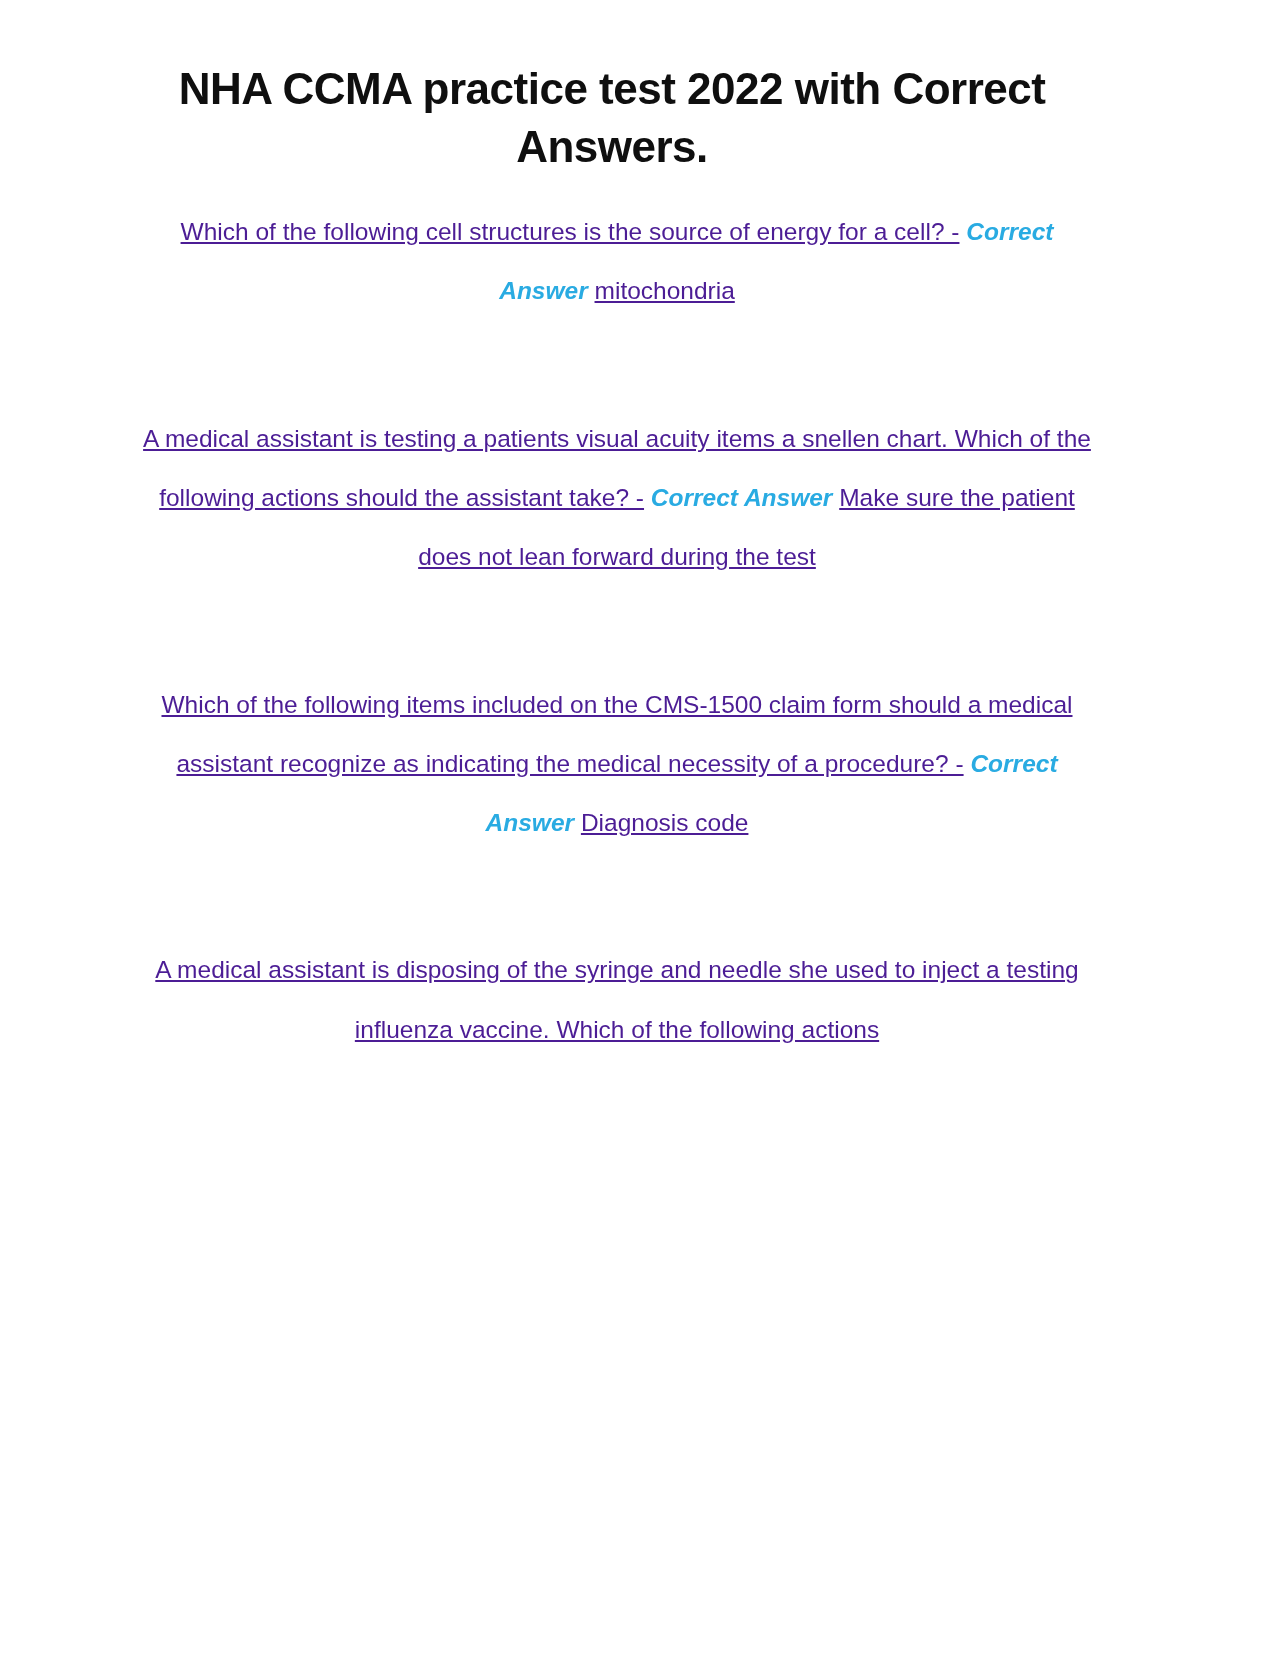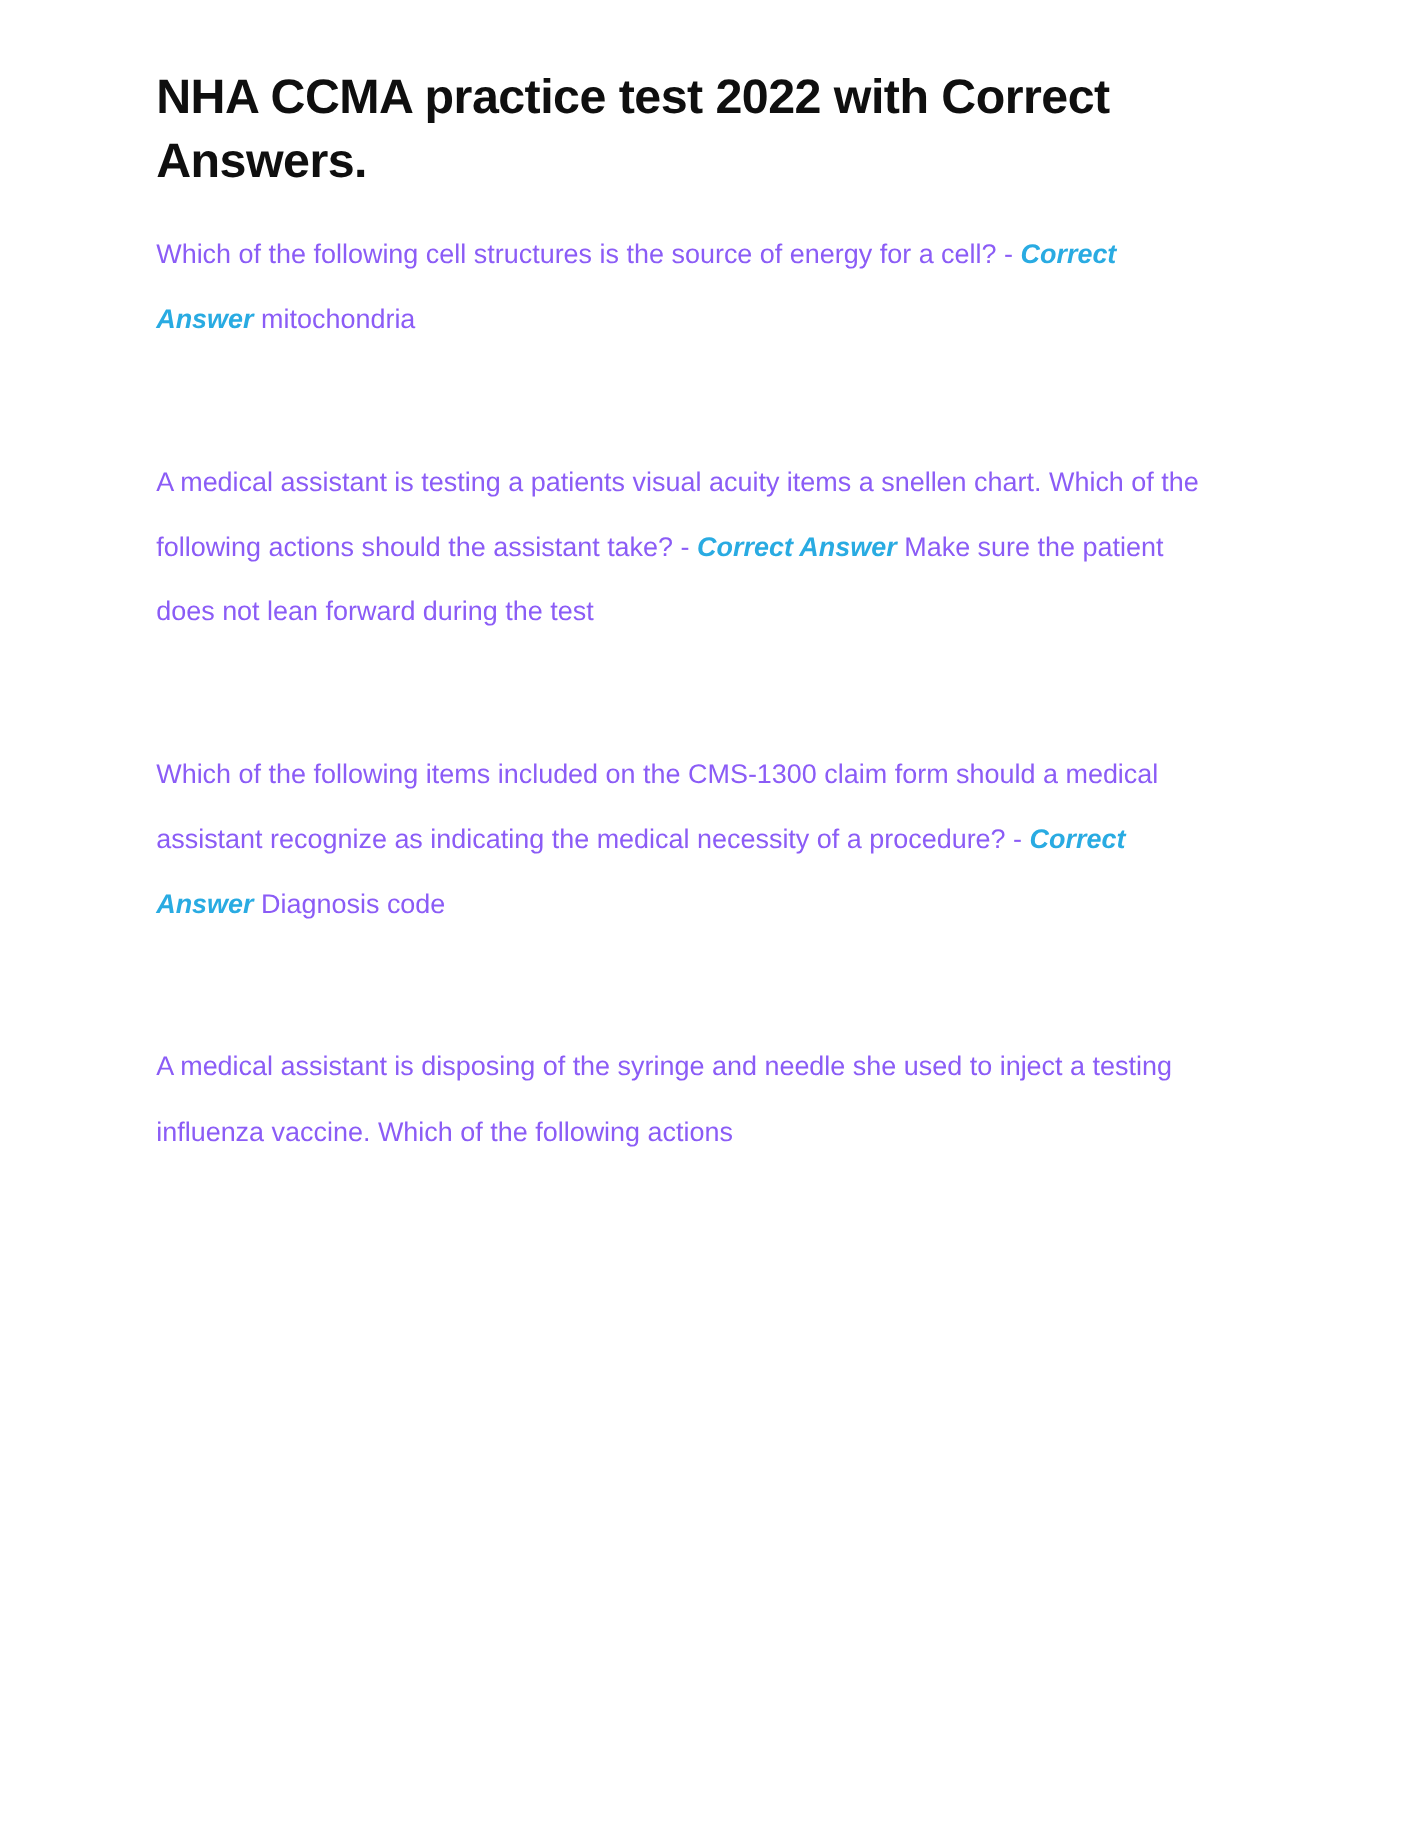--- a/index.html
+++ b/index.html
@@ -10,39 +10,41 @@
     body {
       width: 1280px;
       height: 1656px;
       font-family: "Liberation Sans", sans-serif;
       color: #1a1a1a;
       overflow: hidden;
     }
     .page {
       padding: 60px 130px 0 142px;
       box-sizing: border-box;
+      text-align: center;
     }
     .doc-title {
       font-size: 44px;
       font-weight: bold;
       line-height: 1.32;
       color: #0f0f0f;
       letter-spacing: -0.5px;
       margin: 0 0 26px 0;
       max-width: 940px;
     }
     .question-block {
       font-size: 24.5px;
       line-height: 2.42;
       max-width: 950px;
       margin: 0 0 88px 0;
     }
     .question-text,
     .answer-text {
-      color: #8b5cf6;
+      color: #4c1d95;
+      text-decoration: underline;
     }
     .answer-label {
       color: #29abe2;
       font-weight: bold;
       font-style: italic;
     }
   </style>
 </head>
 <body>
 
@@ -56,21 +58,21 @@
     <span class="answer-text">mitochondria</span>
   </div>
 
   <div class="question-block">
     <span class="question-text">A medical assistant is testing a patients visual acuity items a snellen chart. Which of the following actions should the assistant take? -</span>
     <span class="answer-label">Correct Answer</span>
     <span class="answer-text">Make sure the patient does not lean forward during the test</span>
   </div>
 
   <div class="question-block">
-    <span class="question-text">Which of the following items included on the CMS-1300 claim form should a medical assistant recognize as indicating the medical necessity of a procedure? -</span>
+    <span class="question-text">Which of the following items included on the CMS-1500 claim form should a medical assistant recognize as indicating the medical necessity of a procedure? -</span>
     <span class="answer-label">Correct Answer</span>
     <span class="answer-text">Diagnosis code</span>
   </div>
 
 
   <div class="question-block">
     <span class="question-text">A medical assistant is disposing of the syringe and needle she used to inject a testing influenza vaccine. Which of the following actions</span>
     <span class="answer-label"></span>
     <span class="answer-text"></span>
   </div>

